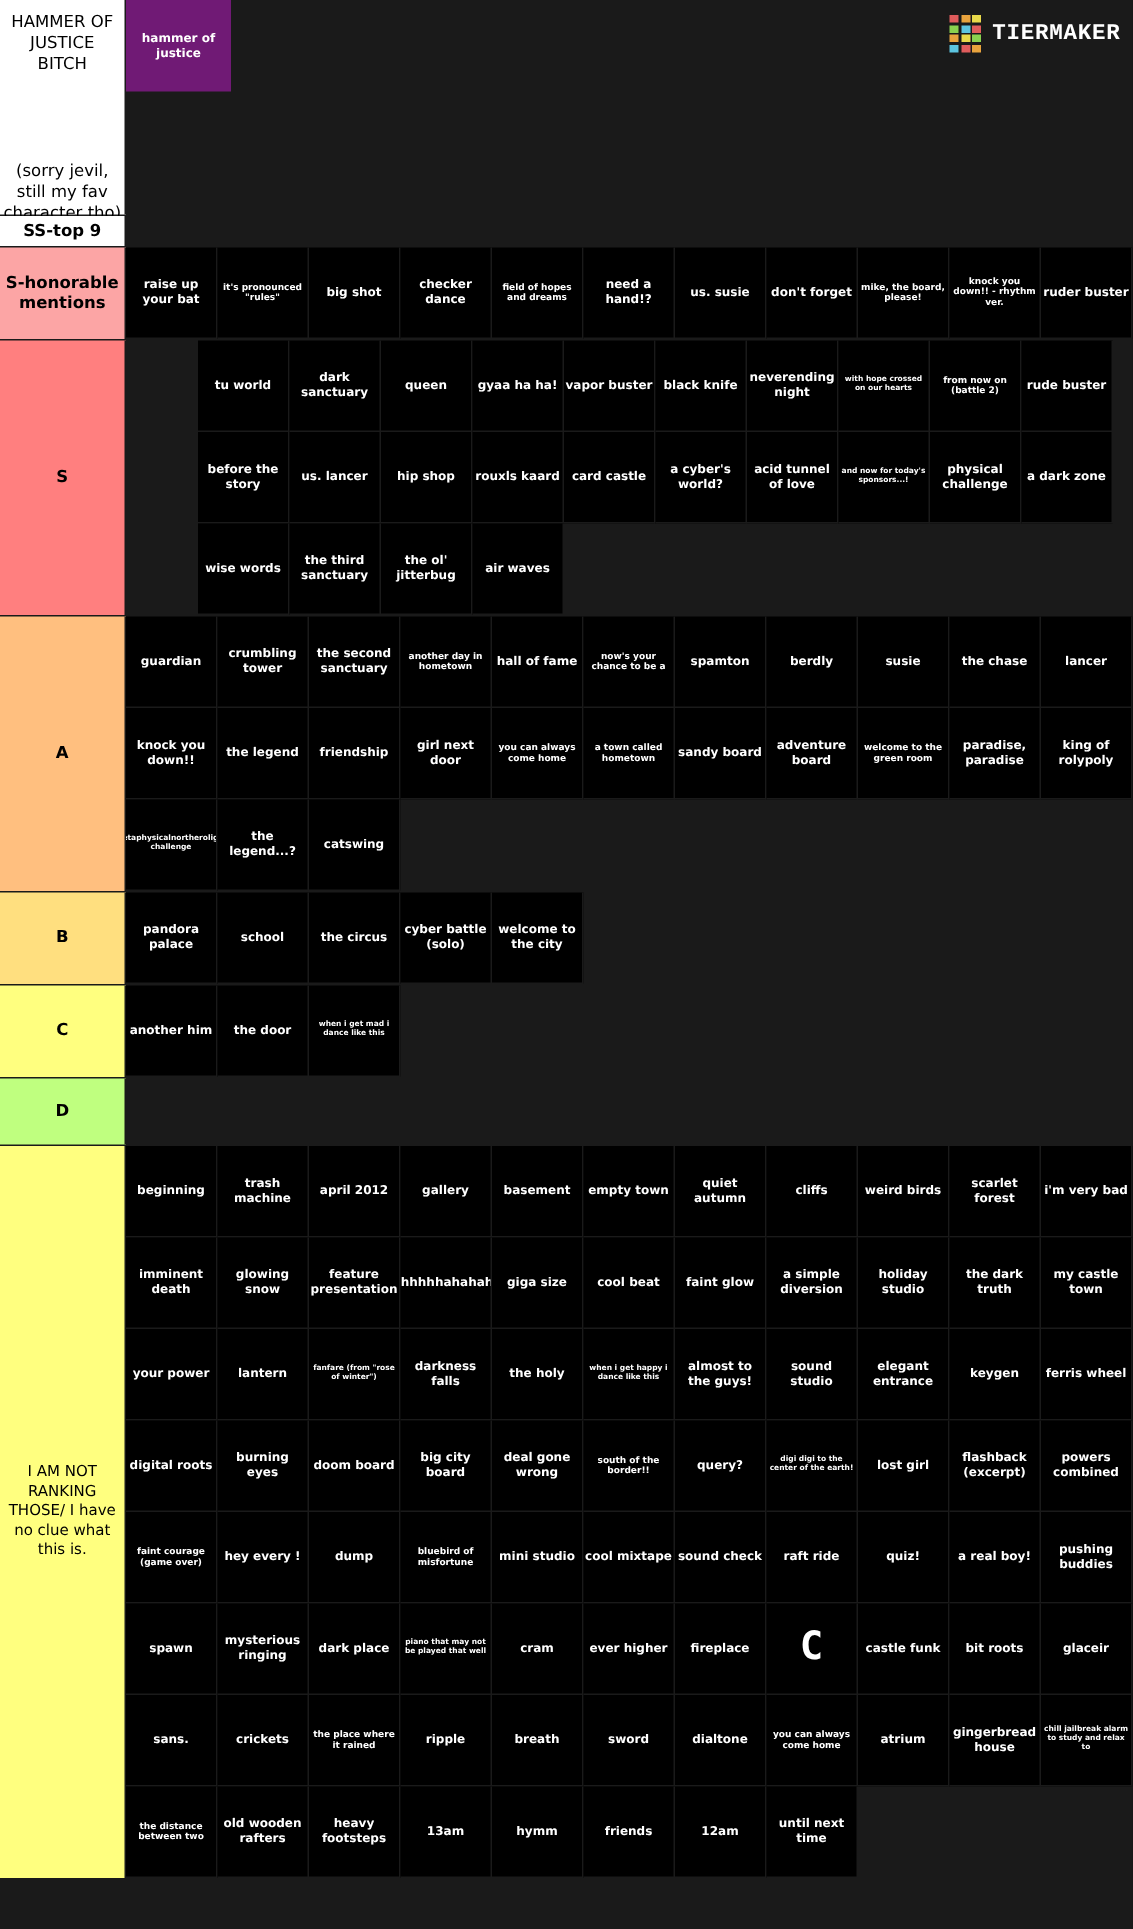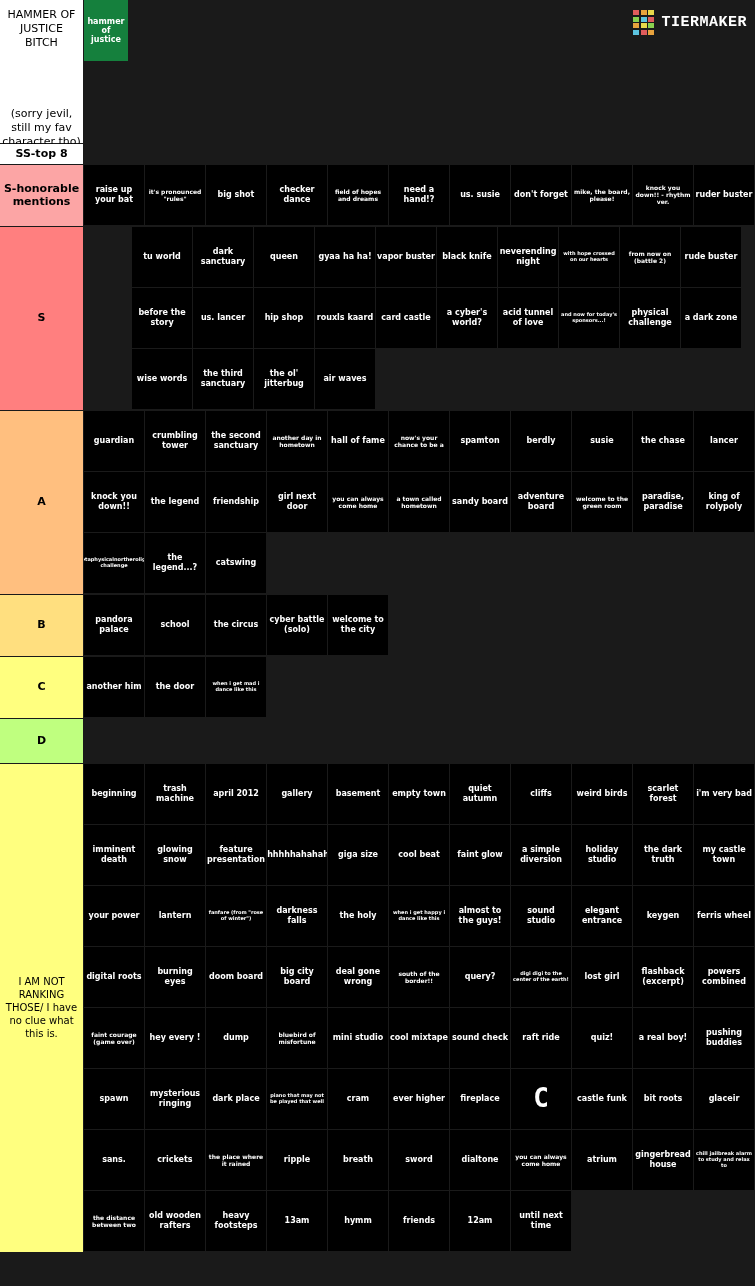--- a/index.html
+++ b/index.html
@@ -49,22 +49,22 @@
   }
   .header-right {
     flex: 1;
     height: 143px;
     position: relative;
     background: #1a1a1a;
   }
   .header-tile {
     position: absolute;
     left: 0; top: 0;
-    width: 44px; height: 61px;
-    background: #15803d;
+    width: 70px; height: 61px;
+    background: #701a75;
     color: #fff;
     font-size: 8px;
     font-weight: bold;
     display: flex;
     align-items: center;
     justify-content: center;
     text-align: center;
     padding: 2px;
     line-height: 1.15;
   }
@@ -158,21 +158,21 @@
             <i style="background:#e05c5c"></i>
             <i style="background:#e8a33d"></i>
         </div>
         <div class="brand-text">TIERMAKER</div>
       </div>
     </div>
   </div>
 
   <div id="tier-rows">
       <div class="row">
-        <div class="label-cell tier" style="background: rgb(255, 255, 255);">SS-top 8</div>
+        <div class="label-cell tier" style="background: rgb(255, 255, 255);">SS-top 9</div>
       </div>
       <div class="row">
         <div class="label-cell tier" style="background: #fca5a5;">S-honorable mentions</div>
         <div class="row-items" style="min-height: 61px;">
           <div class="tile">raise up your bat</div>
           <div class="tile tiny">it's pronounced "rules"</div>
           <div class="tile">big shot</div>
           <div class="tile">checker dance</div>
           <div class="tile tiny">field of hopes and dreams</div>
           <div class="tile">need a hand!?</div>

